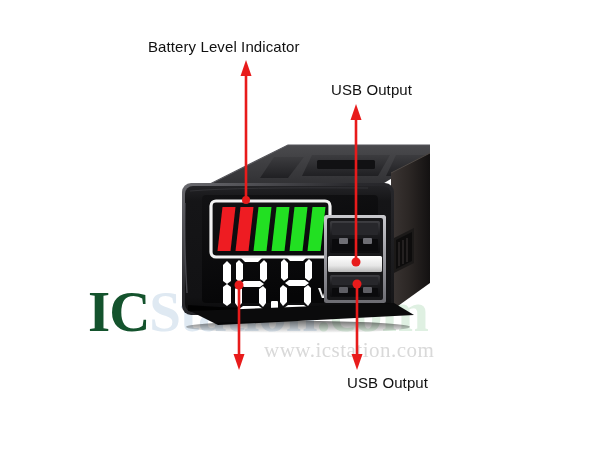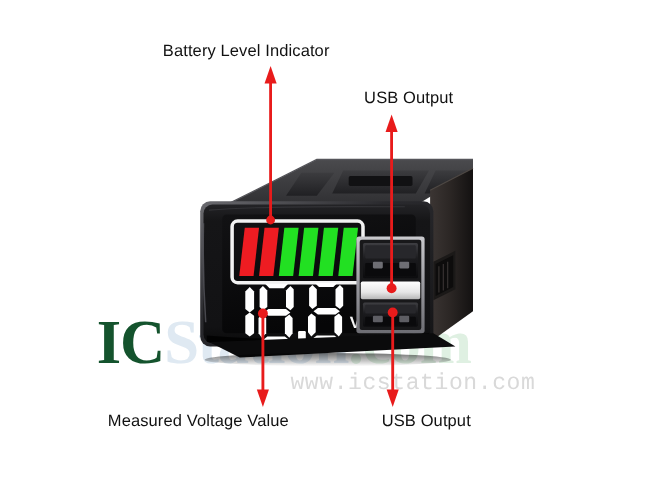--- a/index.html
+++ b/index.html
@@ -41,21 +41,21 @@
     line-height: 1;
   }
   .wm-ic { color: #d6e6f5; }
   .wm-station { color: #dfe9f2; }
   .wm-com { color: #dff0e2; }
   .wm-url {
     position: absolute;
     left: 264px;
     top: 338px;
     font-size: 21px;
-    font-family: Liberation Mono, monospace;
+    font-family: Liberation Serif, serif;
     color: #d9d9d9;
     letter-spacing: 0.5px;
     white-space: nowrap;
   }
 
   
   .device {
     position: absolute;
     z-index: 3;
     left: 178px;
@@ -288,17 +288,16 @@
       <line x1="357" y1="284" x2="357" y2="362" stroke="#e81b1b" stroke-width="2.6"></line>
       <polygon points="357,370 351.5,354 362.5,354" fill="#e81b1b"></polygon>
       <circle cx="357" cy="284" r="4.5" fill="#e81b1b"></circle>
     </g>
   </svg>
 
   <div class="label" id="label-battery">Battery Level Indicator</div>
 
   <div class="label" id="label-usb-top">USB Output</div>
 
-  <div class="label" id="label-voltage">Measured Voltage Value</div>
 
   <div class="label" id="label-usb-bottom">USB Output</div>
 
 </div>
 
 </body></html>

